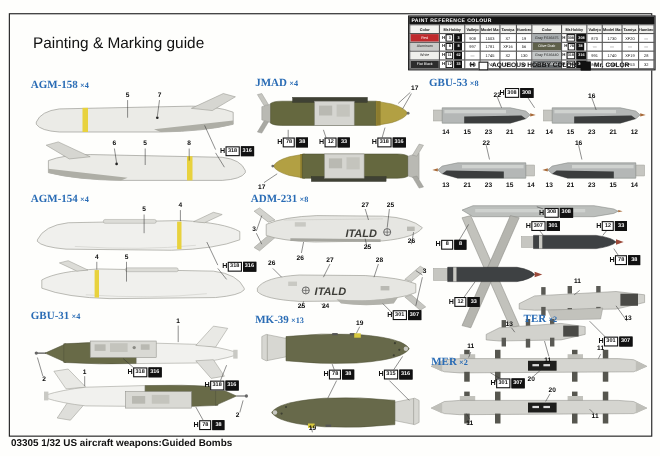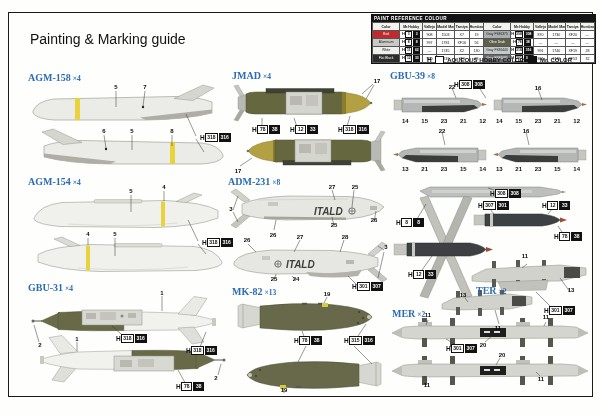--- a/index.html
+++ b/index.html
@@ -429,21 +429,21 @@
 <span class="co" style="left:46px;top:100px">25</span>
 <span class="co" style="left:68px;top:100px">24</span>
 <div class="plabel" style="left:124px;top:106px">
         <span class="ph">H</span>
         <span class="bx bw">301</span>
         <span class="bx bb">307</span>
       </div>
 </div>
 
 <div class="sec" style="left:232px;top:286px;width:155px;height:108px">
-<div class="sec-title"><span>MK-82</span><span class="qty">×13</span></div>
+<div class="sec-title"><span>MK-39</span><span class="qty">×13</span></div>
 <svg width="155" height="98" style="top:10px" viewBox="0 0 155 98">
 <g>
           <path d="M30,12 L10,8 L6,10 L6,30 L10,32 L30,28 Z" fill="#d7d7d2" stroke="#9a9a93" stroke-width="0.5"></path>
           <line x1="11" y1="8" x2="11" y2="32" stroke="#9a9a93" stroke-width="0.6"></line>
           <path d="M28,10 Q60,6.5 92,8 Q120,10 132,15 Q139,18.5 140,21 Q139,23.5 132,27 Q120,32 92,34 Q60,35.5 28,32 Z" fill="#67694a" stroke="#4e5036" stroke-width="0.5"></path>
           <circle cx="137" cy="21" r="2" fill="#c9c9c3"></circle>
           <circle cx="127" cy="16" r="1" fill="#3d3f31"></circle>
           <circle cx="131" cy="22" r="1" fill="#3d3f31"></circle>
           <circle cx="126" cy="27" r="1" fill="#3d3f31"></circle>
           <rect x="70" y="6.8" width="5" height="2" fill="#555"></rect>
@@ -477,21 +477,21 @@
         <span class="bx bb">38</span>
       </div>
 <div class="plabel" style="left:112px;top:50px">
         <span class="ph">H</span>
         <span class="bx bw">315</span>
         <span class="bx bb">316</span>
       </div>
 </div>
 
 <div class="sec" style="left:390px;top:70px;width:202px;height:128px">
-<div class="sec-title"><span>GBU-39</span><span class="qty">×8</span></div>
+<div class="sec-title"><span>GBU-53</span><span class="qty">×8</span></div>
 <svg width="202" height="116" style="top:12px" viewBox="0 0 202 116">
 <g transform="translate(4,14)">
           <rect x="0" y="4" width="8" height="10" fill="#c6c6c1" stroke="#9a9a93" stroke-width="0.4"></rect>
           <path d="M8,2 L70,2 L84,5 L88,8.5 L84,12 L70,16 L8,16 Z" fill="#b4b7b6" stroke="#7f827f" stroke-width="0.5"></path>
           <path d="M28,10 L80,9 L84,12 L70,16 L28,16 Z" fill="#3b3d3d"></path>
           <rect x="10" y="4" width="56" height="3" fill="#cfd2cf"></rect>
           <path d="M88,7 L93,8.5 L88,10 Z" fill="#a86a38"></path>
         </g>
 <g transform="translate(104,14)">
           <rect x="0" y="4" width="8" height="10" fill="#c6c6c1" stroke="#9a9a93" stroke-width="0.4"></rect>
@@ -662,21 +662,21 @@
 <span class="co" style="left:23px;top:36px">13</span>
 <span class="co" style="left:58px;top:69px">11</span>
 <div class="plabel" style="left:104px;top:50px">
         <span class="ph">H</span>
         <span class="bx bw">301</span>
         <span class="bx bb">307</span>
       </div>
 </div>
 
 <div class="sec" style="left:388px;top:306px;width:204px;height:88px">
-<div class="sec-title" style="left:4px;top:2px"><span>MER</span><span class="qty">×2</span></div>
+<div class="sec-title" style="left:4px;top:18px"><span>MER</span><span class="qty">×2</span></div>
 <svg width="204" height="88" viewBox="0 0 204 88">
 <g transform="translate(0,0)">
           <rect x="34" y="12" width="5" height="9" fill="#56564f"></rect>
           <rect x="62" y="12" width="5" height="9" fill="#56564f"></rect>
           <rect x="132" y="12" width="5" height="9" fill="#56564f"></rect>
           <rect x="160" y="12" width="5" height="9" fill="#56564f"></rect>
           <rect x="30" y="16" width="14" height="5" fill="#c2c2bc"></rect>
           <rect x="128" y="16" width="14" height="5" fill="#c2c2bc"></rect>
           <path d="M4,27 L16,21 L30,20 L174,20 L188,21 L200,27 L188,32 L30,33 L16,32 Z" fill="#d5d5d0" stroke="#8f8f89" stroke-width="0.5"></path>
           <path d="M4,27 L14,22 L14,32 Z" fill="#bfbfb9"></path>
@@ -723,13 +723,14 @@
 <span class="co" style="left:114px;top:46px">20</span>
 <span class="co" style="left:39px;top:76px">11</span>
 <span class="co" style="left:153px;top:70px">11</span>
 <div class="plabel" style="left:58px;top:38px">
         <span class="ph">H</span>
         <span class="bx bw">301</span>
         <span class="bx bb">307</span>
       </div>
 </div>
 
+<div class="footer">03305 1/32  US aircraft weapons:Guided Bombs</div>
 </div>
 
 </body></html>

